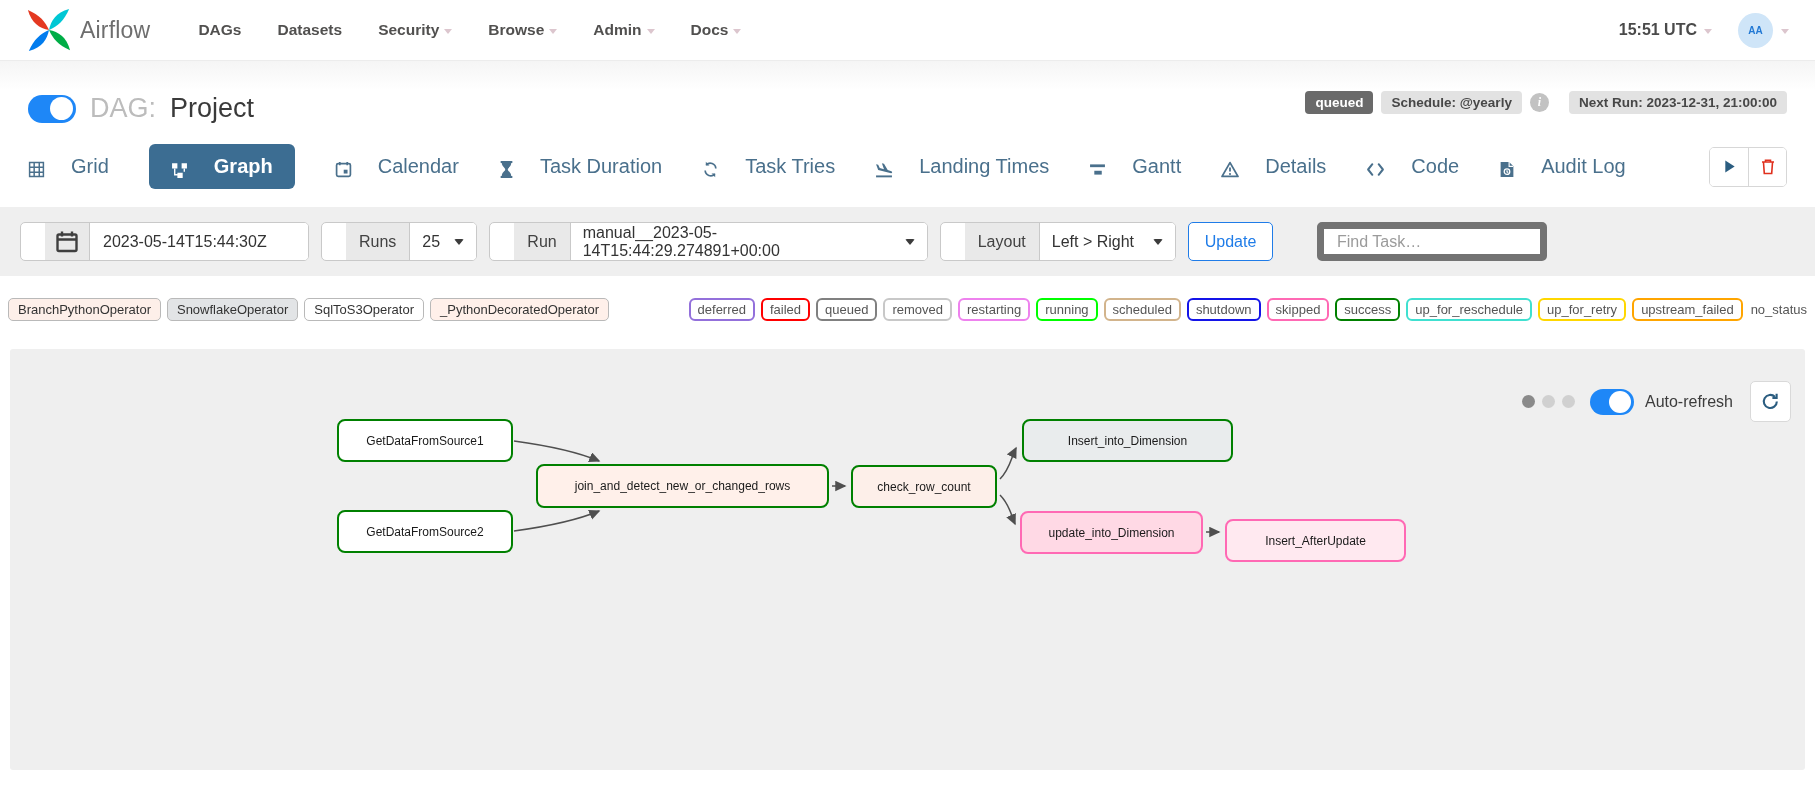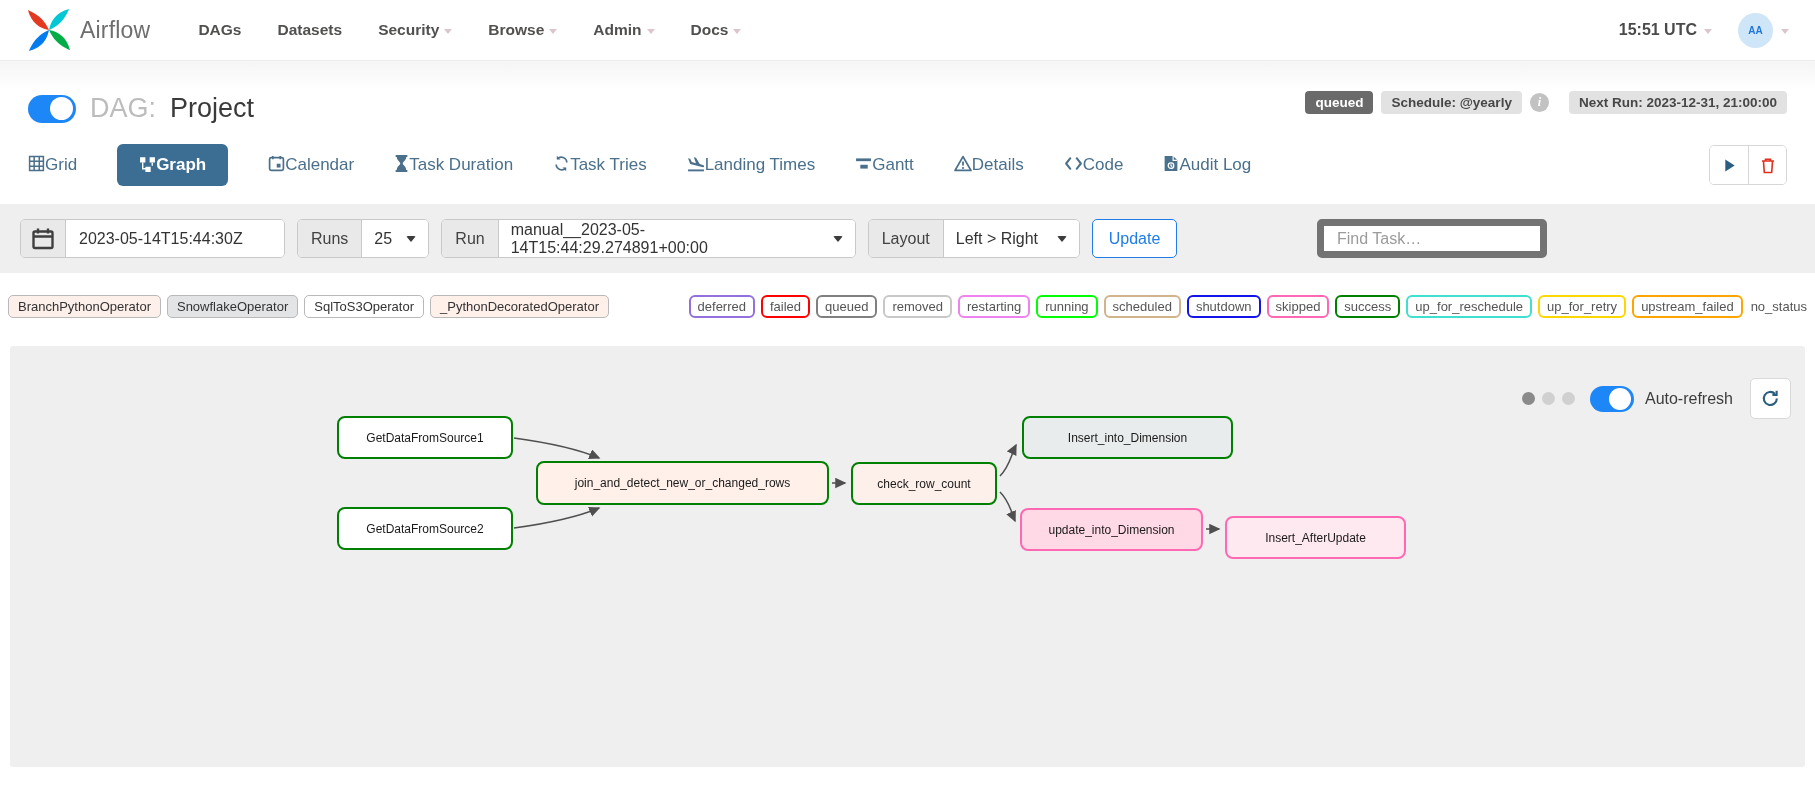--- a/index.html
+++ b/index.html
@@ -35,31 +35,31 @@
                 padding:4px 10px; border-radius:4px; }
   .badge-gray { background:#e2e2e2; color:#474747; font-size:13.5px; font-weight:bold;
                 padding:4px 10px; border-radius:4px; }
   .info-dot { width:19px; height:19px; border-radius:50%; background:#c2c2c2; color:#fff;
               font-size:12px; font-weight:bold; display:flex; align-items:center; justify-content:center;
               font-family:"Liberation Serif", serif; font-style:italic;}
   .badge-next { margin-left:12px; }
 
   
   .tabs-row { display:flex; align-items:center; padding:14px 28px 18px; gap:40px; }
-  .tab { display:flex; align-items:flex-start; gap:0; font-size:17px; color:#4a708c; cursor:pointer; }
+  .tab { display:flex; align-items:flex-end; gap:26px; font-size:20px; color:#4a708c; cursor:pointer; }
   .tab svg { flex:none; }
   .tab.active { background:#3c6d92; color:#fff; font-weight:bold; padding:11px 22px; border-radius:6px; }
   .tab-actions { margin-left:auto; display:flex; border:1px solid #d7d7d7; border-radius:5px; overflow:hidden; background:#fff;}
   .tab-actions .abtn { width:38px; height:38px; display:flex; align-items:center; justify-content:center;
                         cursor:pointer; background:#fff;}
   .tab-actions .abtn + .abtn { border-left:1px solid #d7d7d7; }
 
   
   .filter-bar { background:#efefef; padding:15px 20px; display:flex; align-items:center; gap:12px; }
-  .igroup { display:flex; height:39px; border-radius:5px; overflow:hidden; border:1px solid #c9c9c9; background:#fff;}
+  .igroup { display:flex; height:39px; border-radius:5px; overflow:hidden; border:1px solid #c9c9c9; background:#fff;padding-left:24px;}
   .iseg-label { background:#e9e9e9; color:#424242; font-size:16px; display:flex; align-items:center;
                 padding:0 13px; border-right:1px solid #c9c9c9; }
   .iseg-btn { background:#e9e9e9; display:flex; align-items:center; padding:0 10px; border-right:1px solid #c9c9c9; cursor:pointer;}
   .itext { border:none; outline:none; font-size:16px; color:#333; padding:0 13px; font-family:inherit; }
   .selectbox { display:flex; align-items:center; justify-content:space-between; gap:8px; background:#fff;
                font-size:16px; color:#333; padding:0 12px; cursor:pointer; }
   .chev { width:0; height:0; border-left:5px solid transparent; border-right:5px solid transparent;
           border-top:6px solid #3c3c3c; border-radius:2px; }
   .update-btn { height:39px; padding:0 16px; background:#fff; border:1px solid #1f7ce8; color:#1f7ce8;
                 font-size:16px; border-radius:5px; cursor:pointer; font-family:inherit;}

